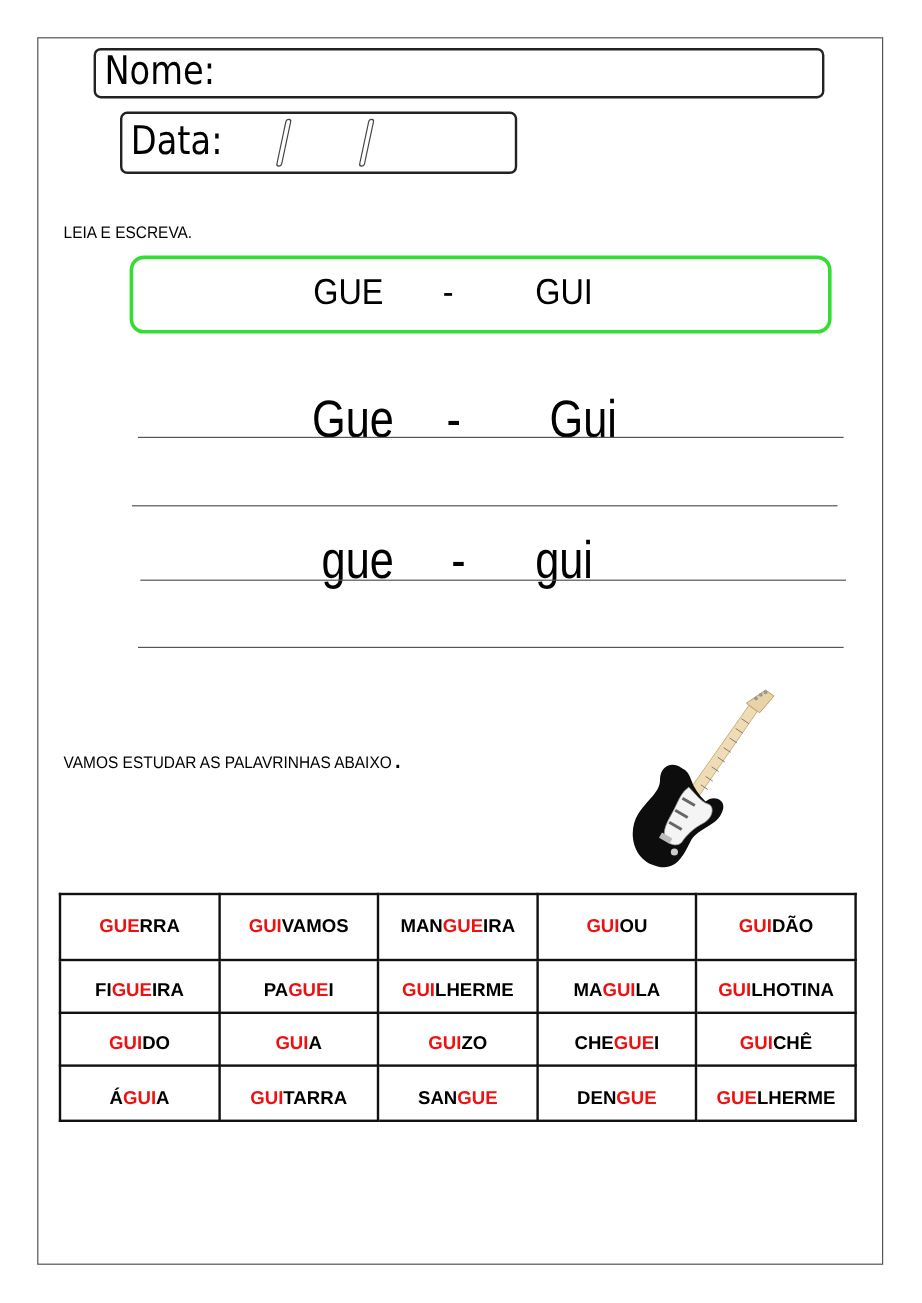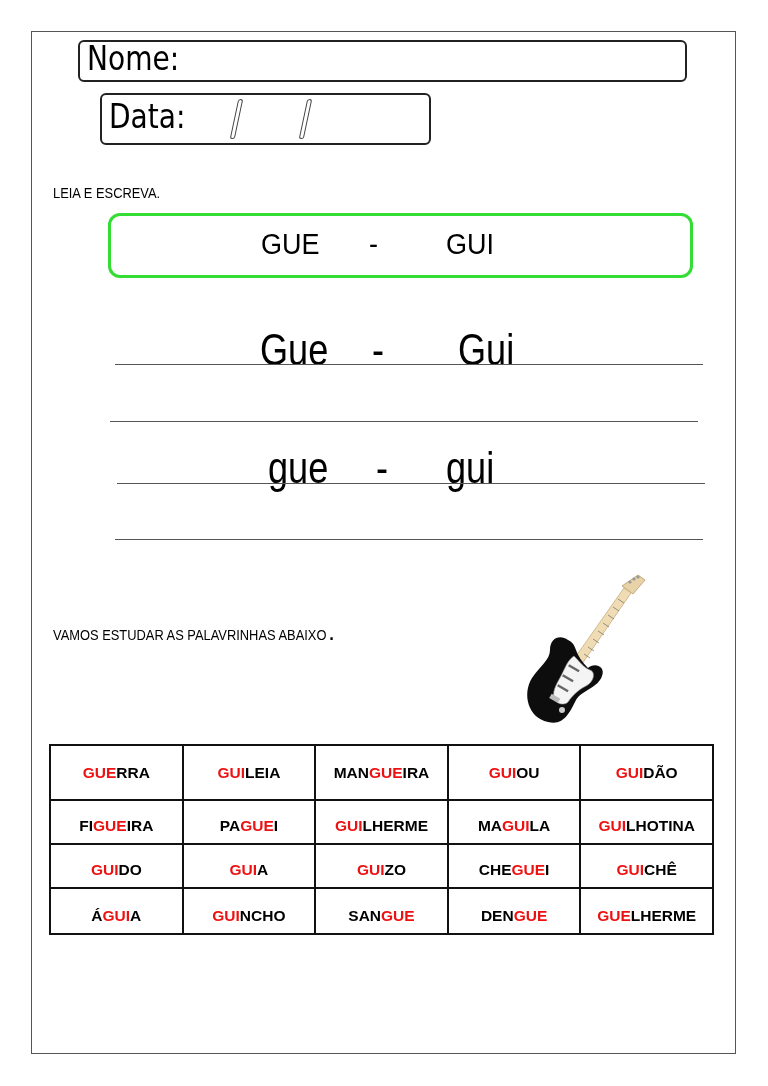--- a/index.html
+++ b/index.html
@@ -84,40 +84,40 @@
     <rect x="37" y="115" width="12" height="2.5" transform="rotate(30 43 116)"></rect>
   </g>
   <rect x="30" y="124" width="10" height="5" fill="#bbb" transform="rotate(30 35 126)"></rect>
   <circle cx="42" cy="138" r="3" fill="#ccc"></circle>
 </svg>
 
 <table class="words">
   <tbody id="word-tbody">
       <tr style="height: 55px;">
         <td><span></span><span class="red">GUE</span><span>RRA</span></td>
-        <td><span></span><span class="red">GUI</span><span>LEIA</span></td>
+        <td><span></span><span class="red">GUI</span><span>VAMOS</span></td>
         <td><span>MAN</span><span class="red">GUE</span><span>IRA</span></td>
         <td><span></span><span class="red">GUI</span><span>OU</span></td>
         <td><span></span><span class="red">GUI</span><span>DÃO</span></td>
       </tr>
       <tr style="height: 44px;">
         <td><span>FI</span><span class="red">GUE</span><span>IRA</span></td>
         <td><span>PA</span><span class="red">GUE</span><span>I</span></td>
         <td><span></span><span class="red">GUI</span><span>LHERME</span></td>
         <td><span>MA</span><span class="red">GUI</span><span>LA</span></td>
         <td><span></span><span class="red">GUI</span><span>LHOTINA</span></td>
       </tr>
       <tr style="height: 44px;">
         <td><span></span><span class="red">GUI</span><span>DO</span></td>
         <td><span></span><span class="red">GUI</span><span>A</span></td>
         <td><span></span><span class="red">GUI</span><span>ZO</span></td>
         <td><span>CHE</span><span class="red">GUE</span><span>I</span></td>
         <td><span></span><span class="red">GUI</span><span>CHÊ</span></td>
       </tr>
       <tr style="height: 46px; margin-top: 40px;">
         <td><span>Á</span><span class="red">GUI</span><span>A</span></td>
-        <td><span></span><span class="red">GUI</span><span>NCHO</span></td>
+        <td><span></span><span class="red">GUI</span><span>TARRA</span></td>
         <td><span>SAN</span><span class="red">GUE</span><span></span></td>
         <td><span>DEN</span><span class="red">GUE</span><span></span></td>
         <td><span></span><span class="red">GUE</span><span>LHERME</span></td>
       </tr>
     </tbody>
 </table>
 
 </body></html>

